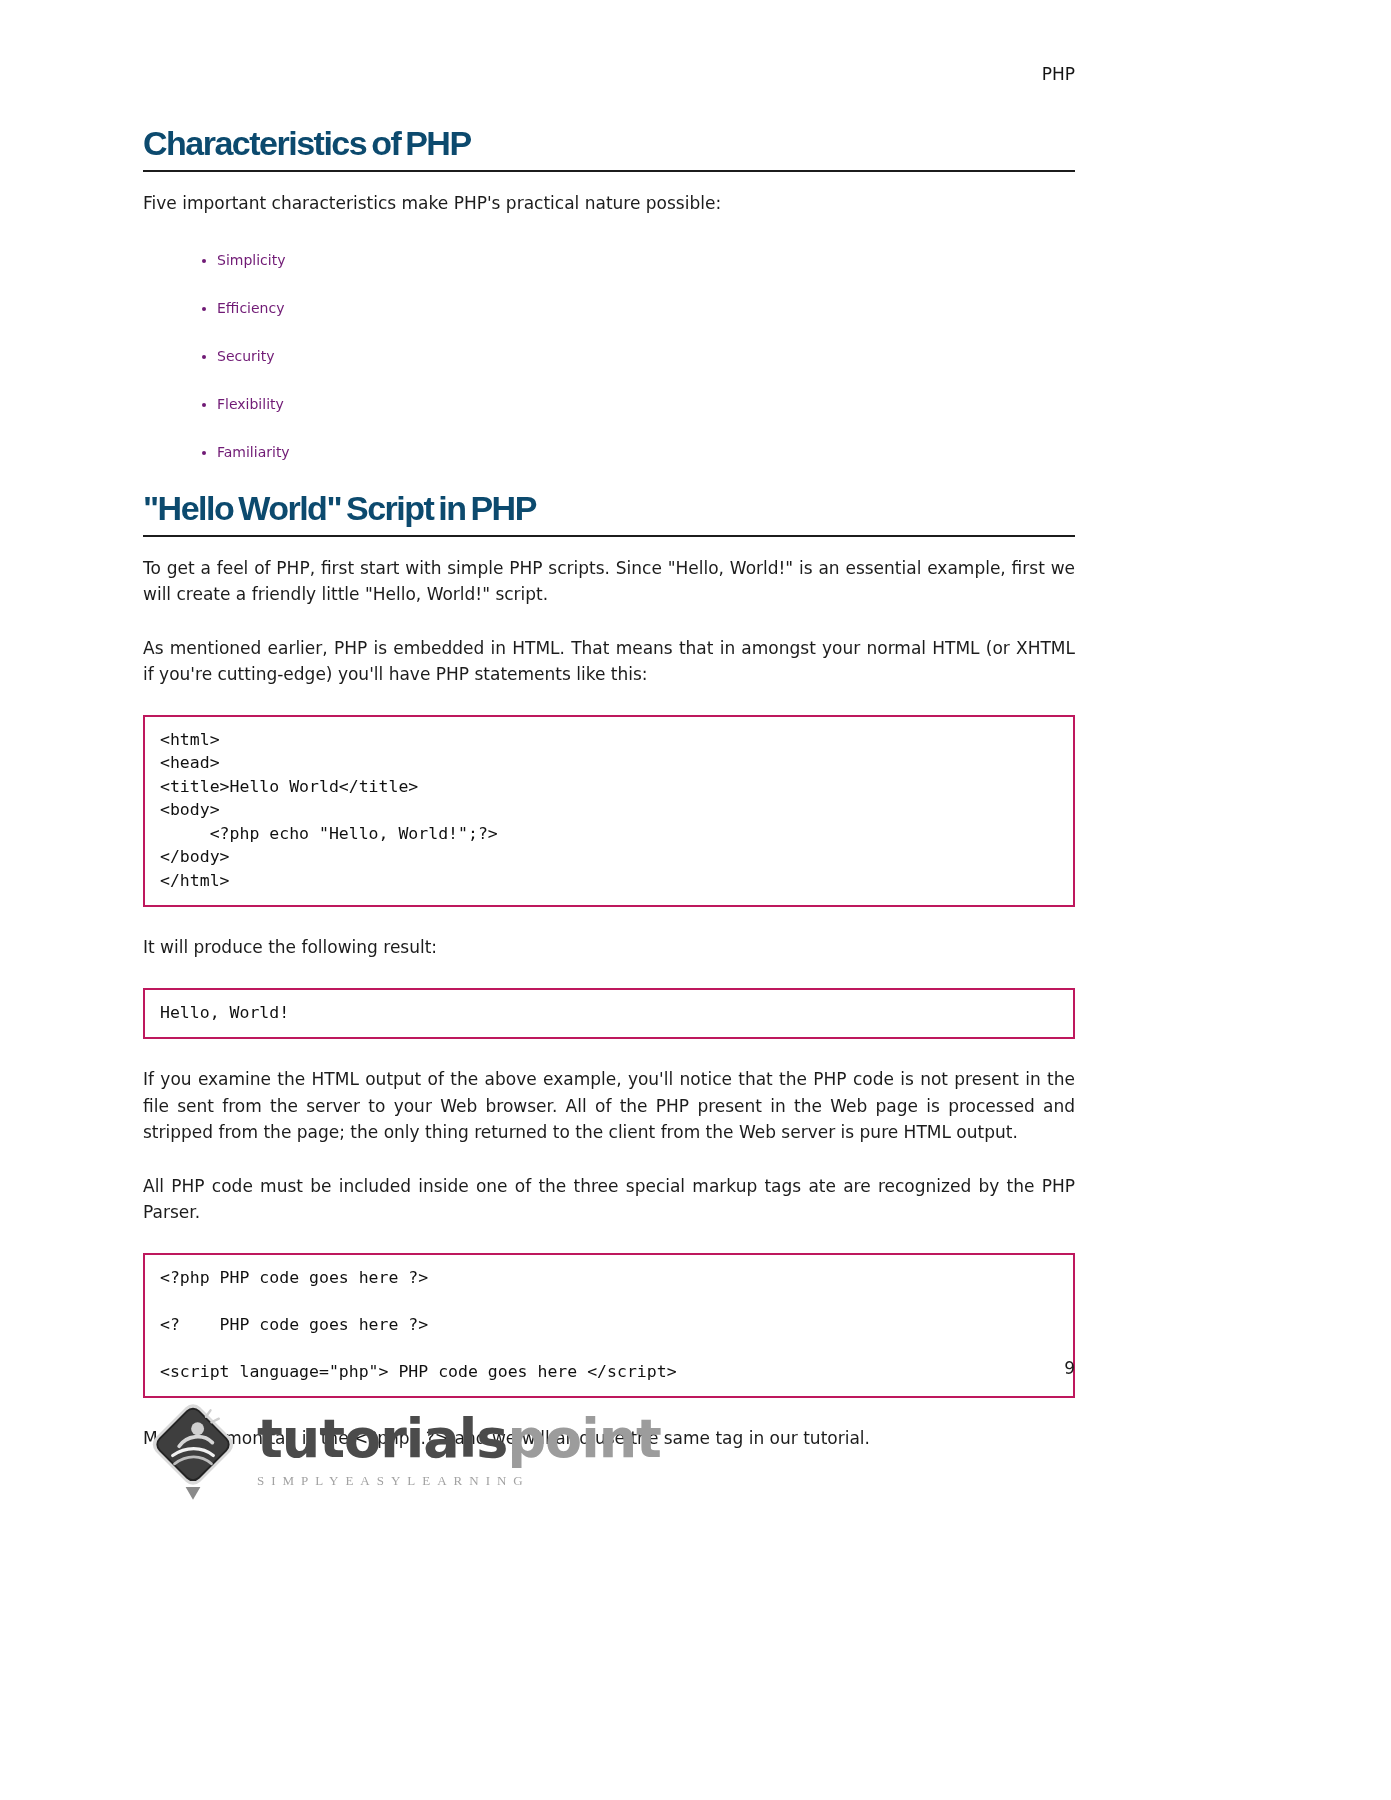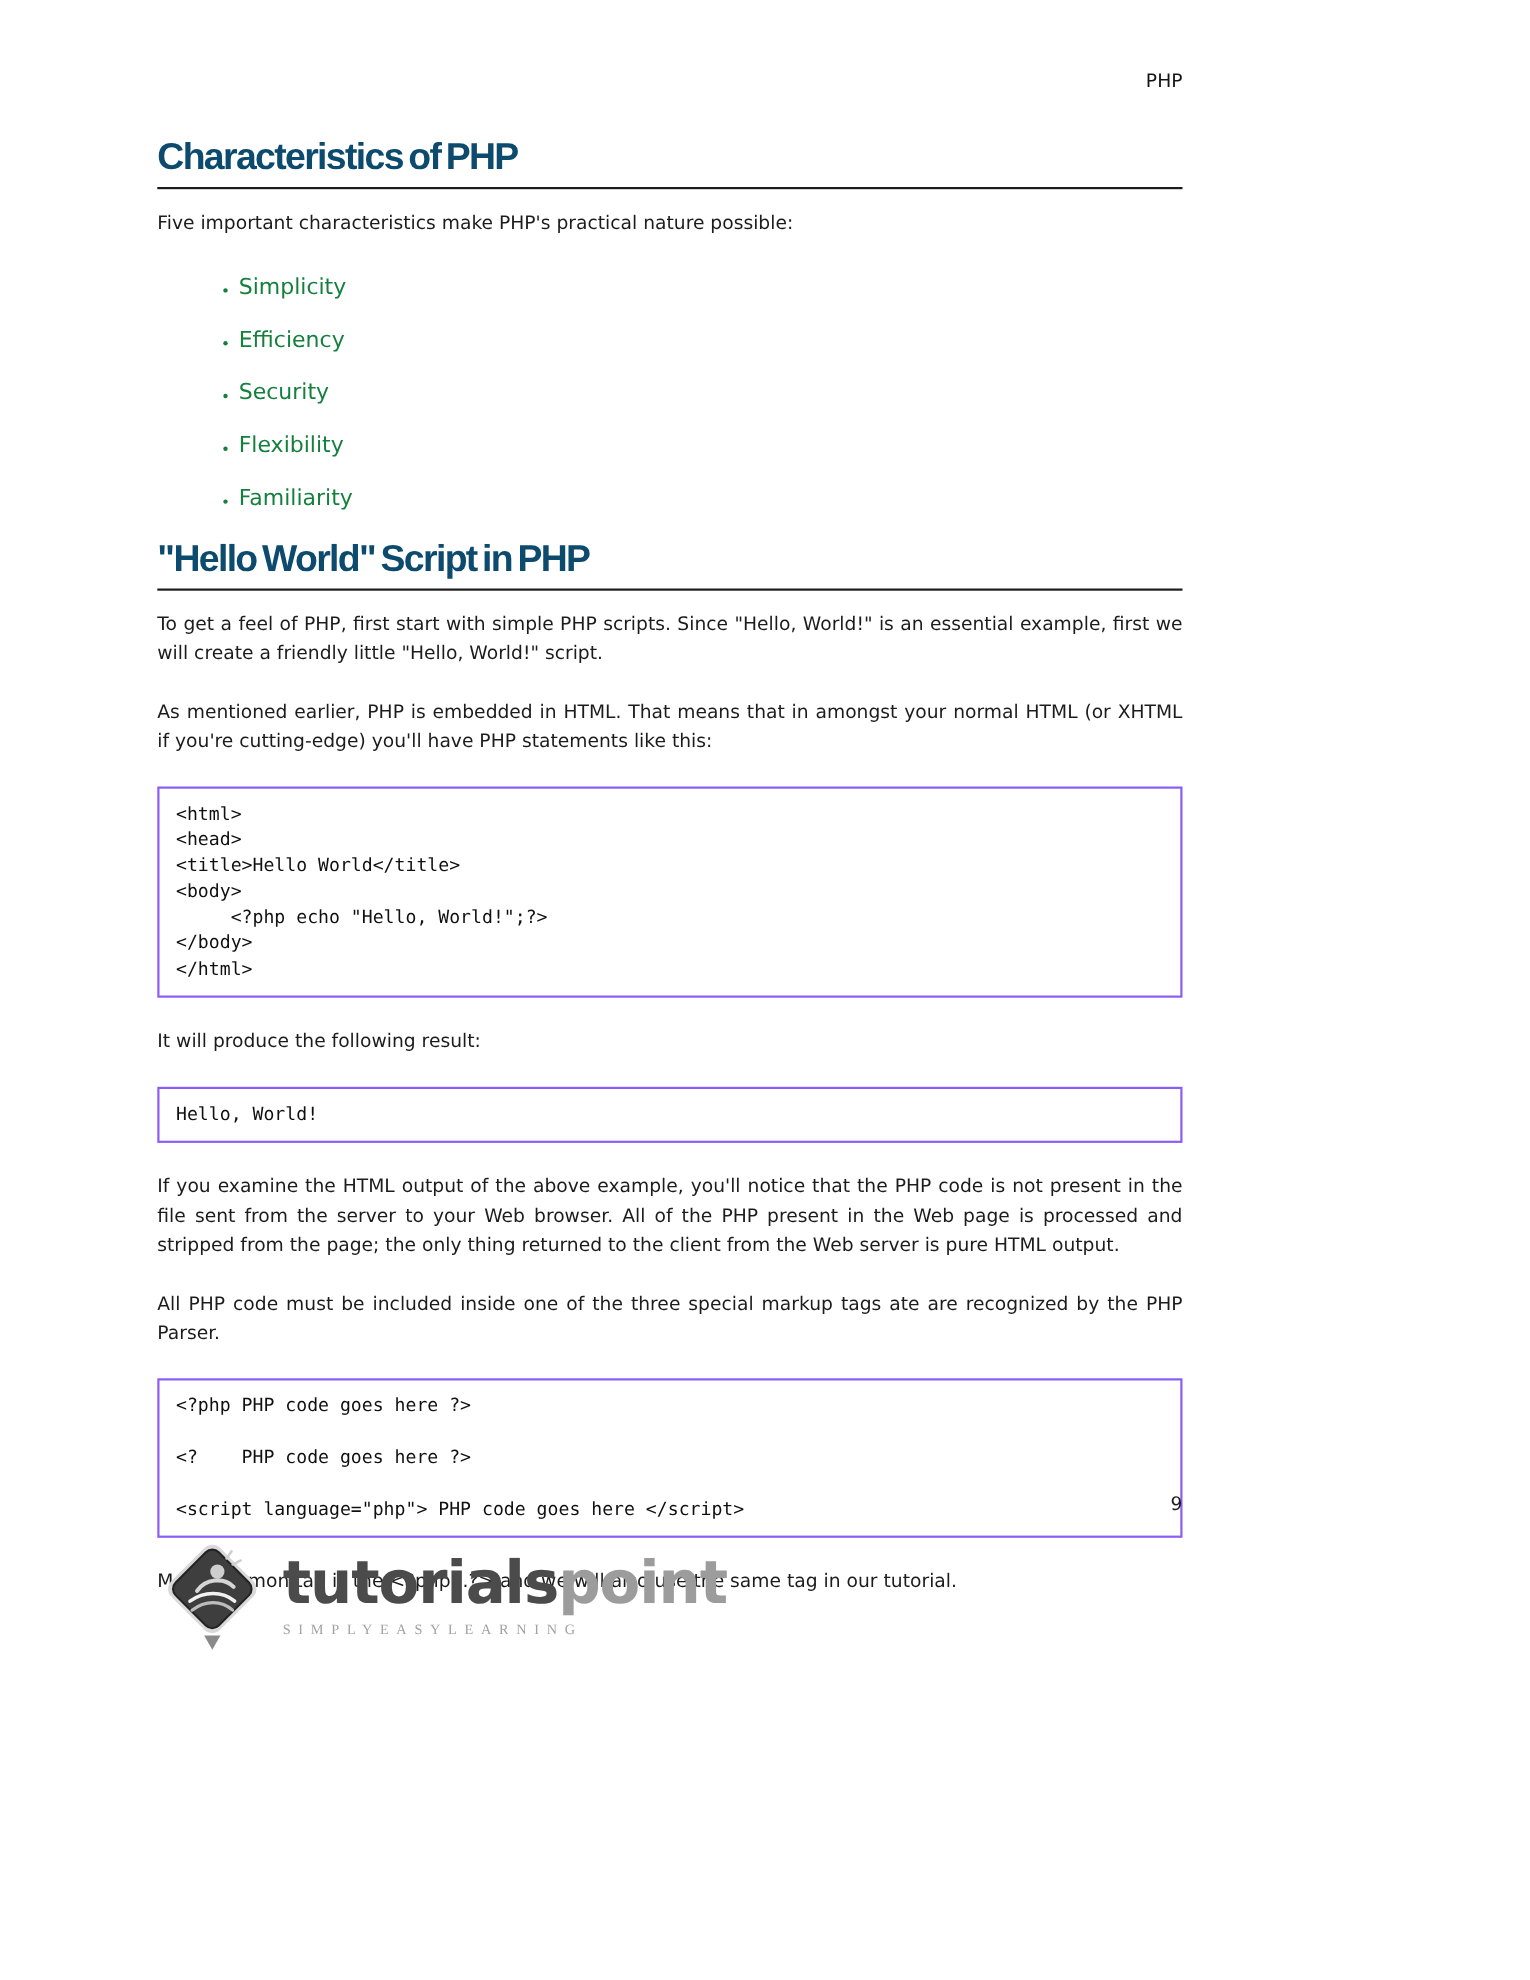--- a/index.html
+++ b/index.html
@@ -41,31 +41,31 @@
     text-align:justify;
     margin:0 0 27px 0;
     color:#1c1c1c;
   }
   ul.bullets {
     list-style:disc;
     margin:30px 0 16px 0;
     padding:0 0 0 74px;
   }
   ul.bullets li {
-    font-size:20px;
+    font-size:14px;
     line-height:26px;
     margin-bottom:22px;
-    color:#15803d;
+    color:#701a75;
   }
   ul.bullets li::marker { font-size:13px; }
   pre.code-block {
     font-family:"DejaVu Sans Mono", monospace;
     font-size:16.5px;
     line-height:23.5px;
-    border:2px solid #8b5cf6;
+    border:2px solid #be185d;
     padding:11px 15px 13px 15px;
     margin:0 0 27px 0;
     white-space:pre;
     color:#101010;
   }
   .page-number {
     position:absolute;
     top:1358px;
     left:143px;
     width:932px;

